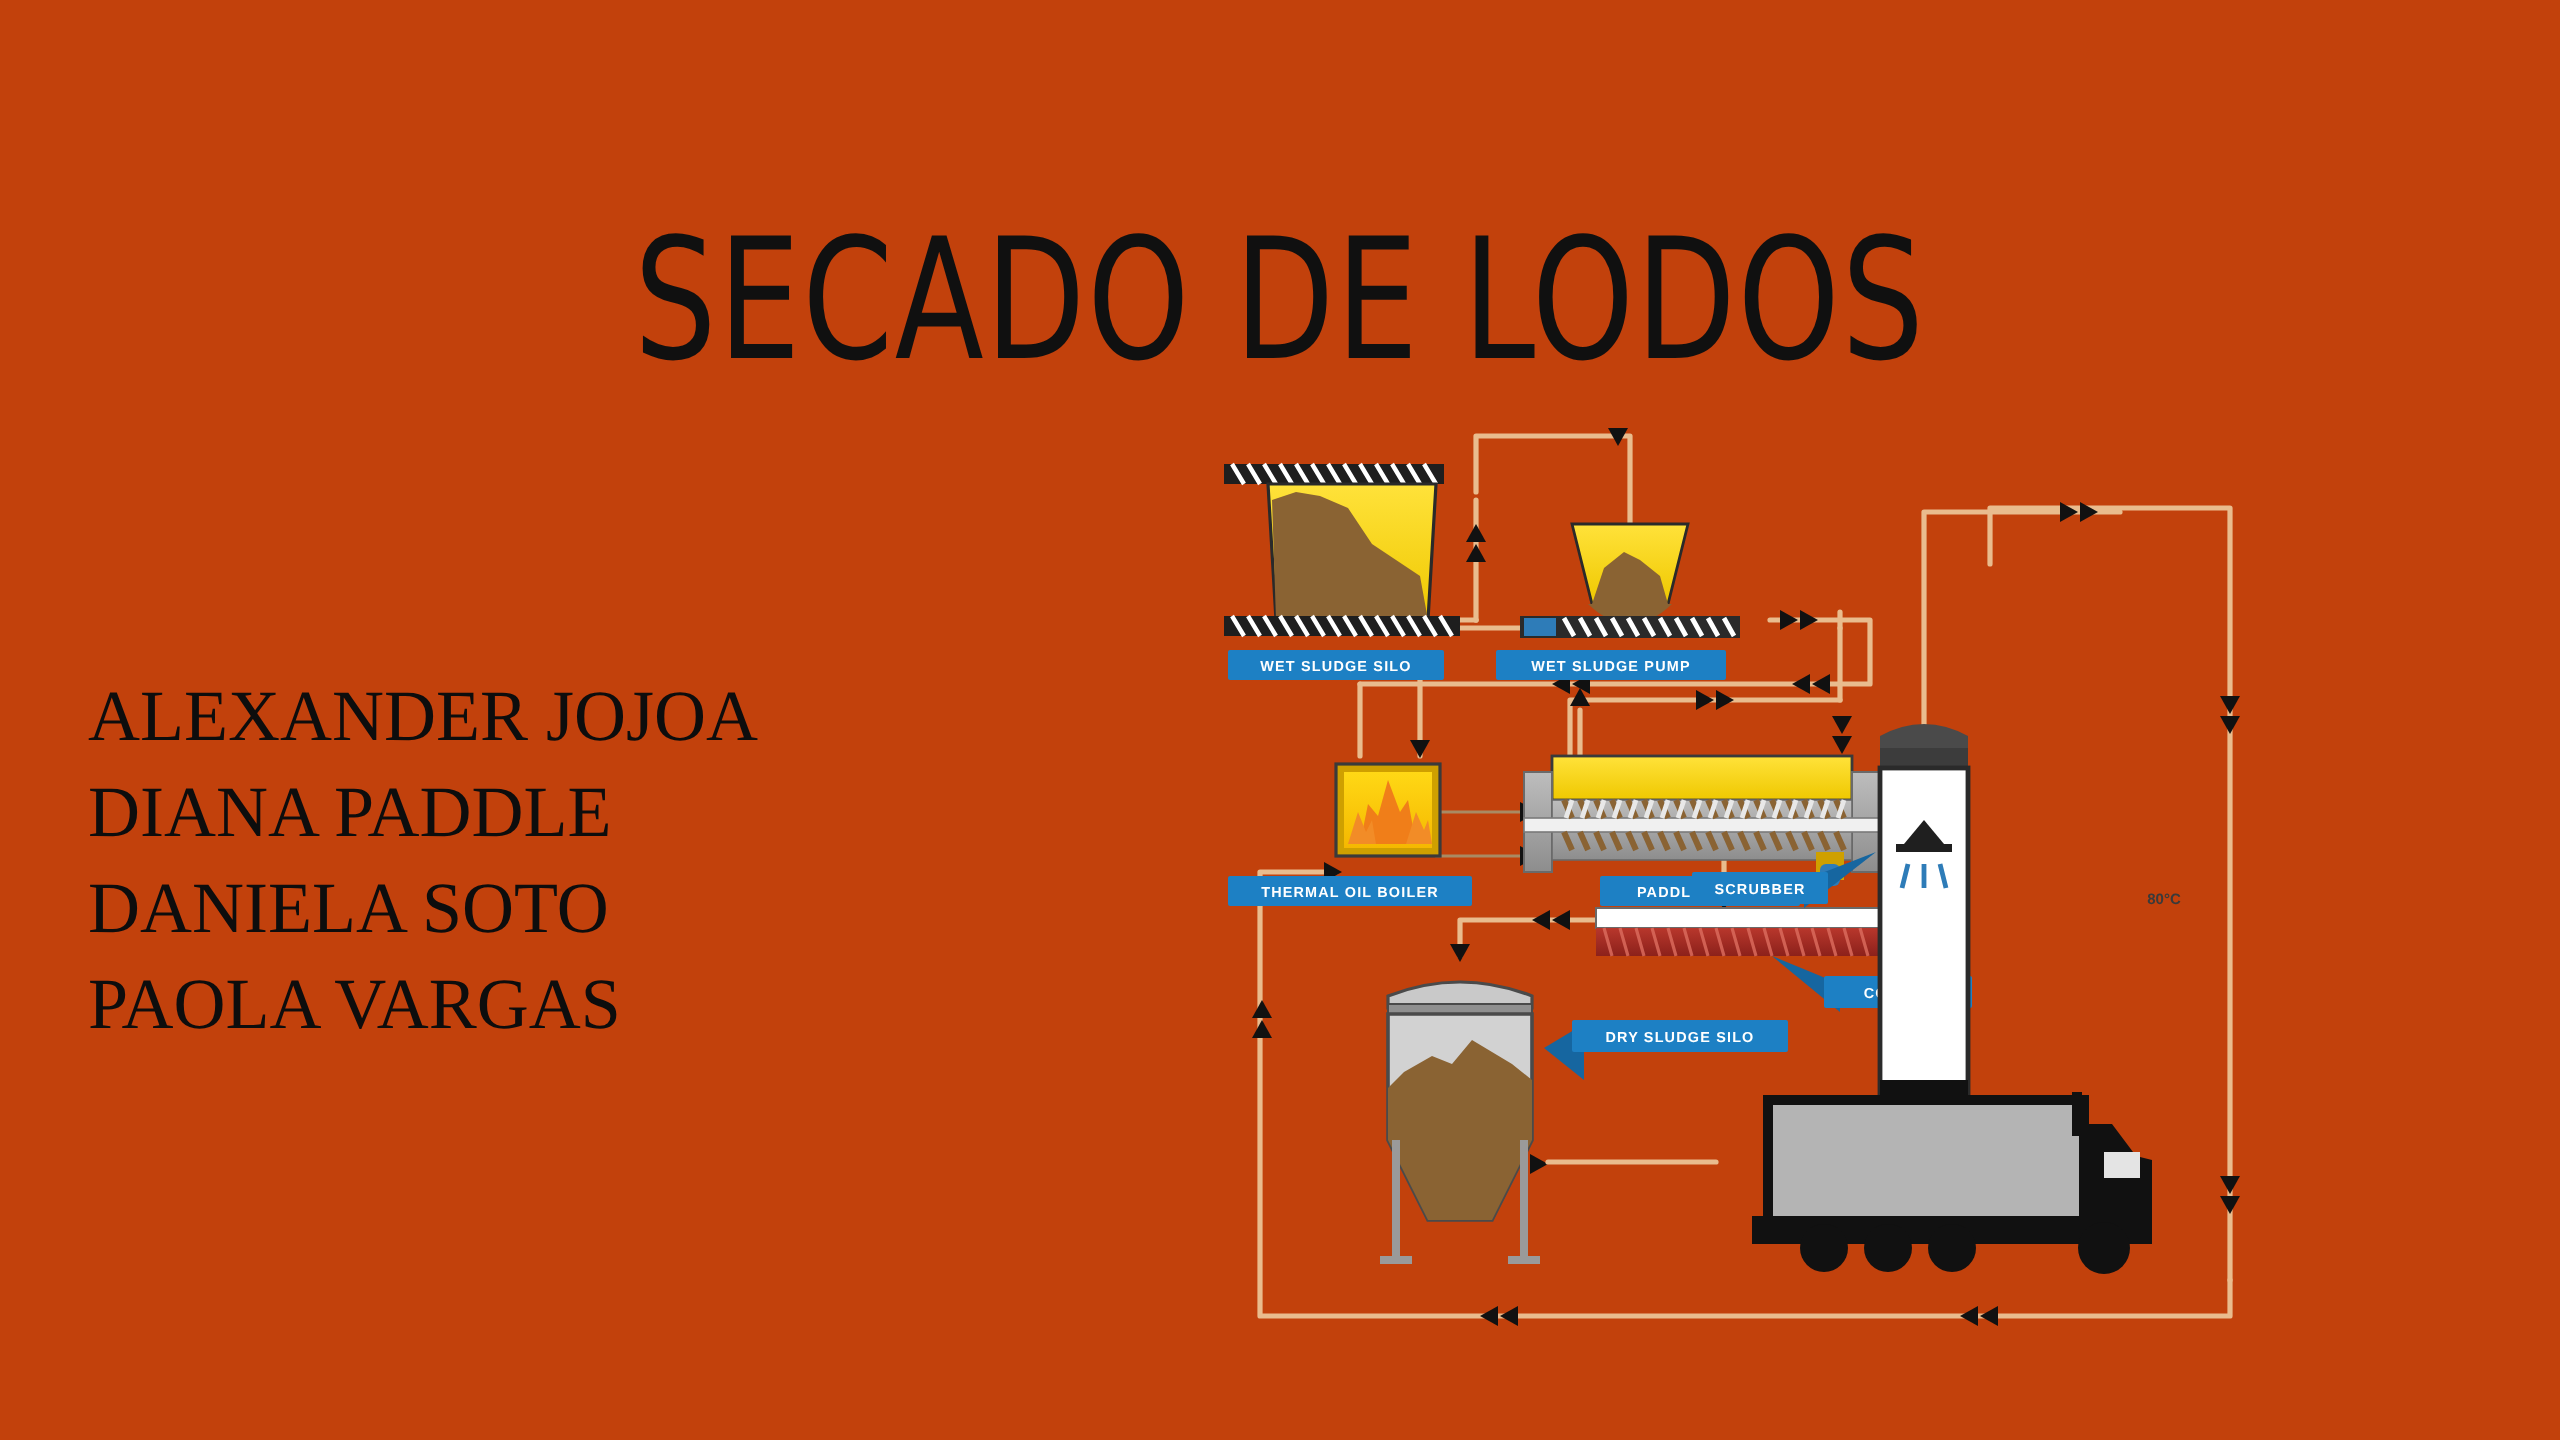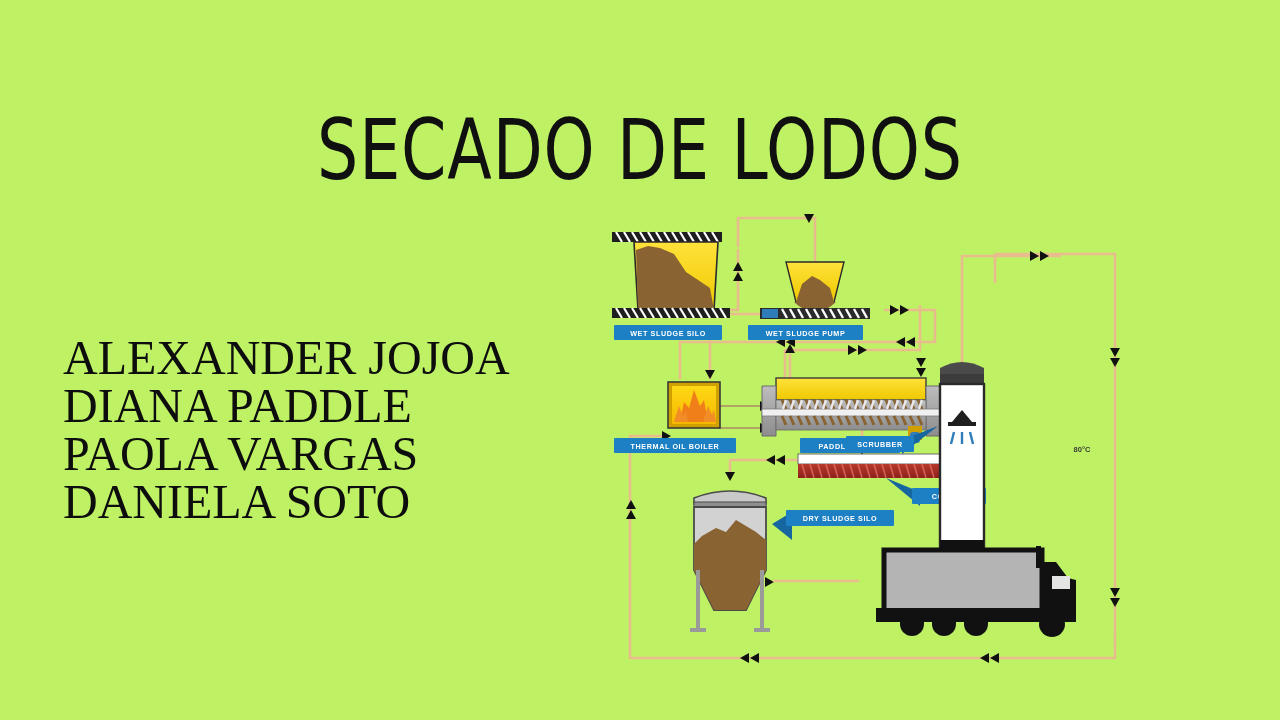--- a/index.html
+++ b/index.html
@@ -1,35 +1,35 @@
 <!DOCTYPE html>
 <html><head>
 <meta charset="utf-8">
 <style>
   html,body{margin:0;padding:0;}
   body{
     width:1280px;height:720px;background:#ffffff;overflow:hidden;
     font-family:"Liberation Sans",sans-serif;position:relative;
   }
-  #slide{position:absolute;inset:0;background:#bef264;}
+  #slide{position:absolute;inset:0;background:#c2410c;}
 
   
   #title{
     position:absolute;left:0;top:104px;width:1280px;text-align:center;
     font-family:"DejaVu Sans Condensed","Liberation Sans",sans-serif;
     font-size:84px;line-height:92px;color:#101010;font-weight:400;
     letter-spacing:1px;white-space:nowrap;
     transform:scaleX(0.86);transform-origin:50% 50%;
   }
 
   
   #names{
-    position:absolute;left:63px;top:334px;width:470px;
+    position:absolute;left:44px;top:334px;width:470px;
     font-family:"Liberation Serif","DejaVu Serif",serif;
-    font-size:48px;line-height:48px;color:#0d0d0d;font-weight:400;
+    font-size:36px;line-height:48px;color:#0d0d0d;font-weight:400;
   }
   #names div{white-space:nowrap;}
 
   
   #diagram{position:absolute;left:590px;top:210px;width:580px;height:470px;}
   #diagram svg{display:block;width:580px;height:470px;}
 
   .pipe{fill:none;stroke:#e9bc8e;stroke-width:2.6;stroke-linecap:round;stroke-linejoin:round;}
   .pipe-dark{fill:none;stroke:#a98a63;stroke-width:1.6;stroke-linecap:round;stroke-linejoin:round;}
   .arrow{fill:#111;}
@@ -46,22 +46,22 @@
 </head>
 <body>
 
 <div id="slide">
 
   <div id="title">SECADO DE LODOS</div>
 
   <div id="names">
     <div>ALEXANDER JOJOA</div>
     <div>DIANA PADDLE</div>
+    <div>DANIELA SOTO</div>
     <div>PAOLA VARGAS</div>
-    <div>DANIELA SOTO</div>
   </div>
 
   <div id="diagram">
     <svg viewBox="0 0 580 470" xmlns="http://www.w3.org/2000/svg">
       <defs>
 
         <g id="arrR">
             <path class="arrow" d="M0 0 L9 5 L0 10 Z"></path>
           </g>
         <g id="arrL">

